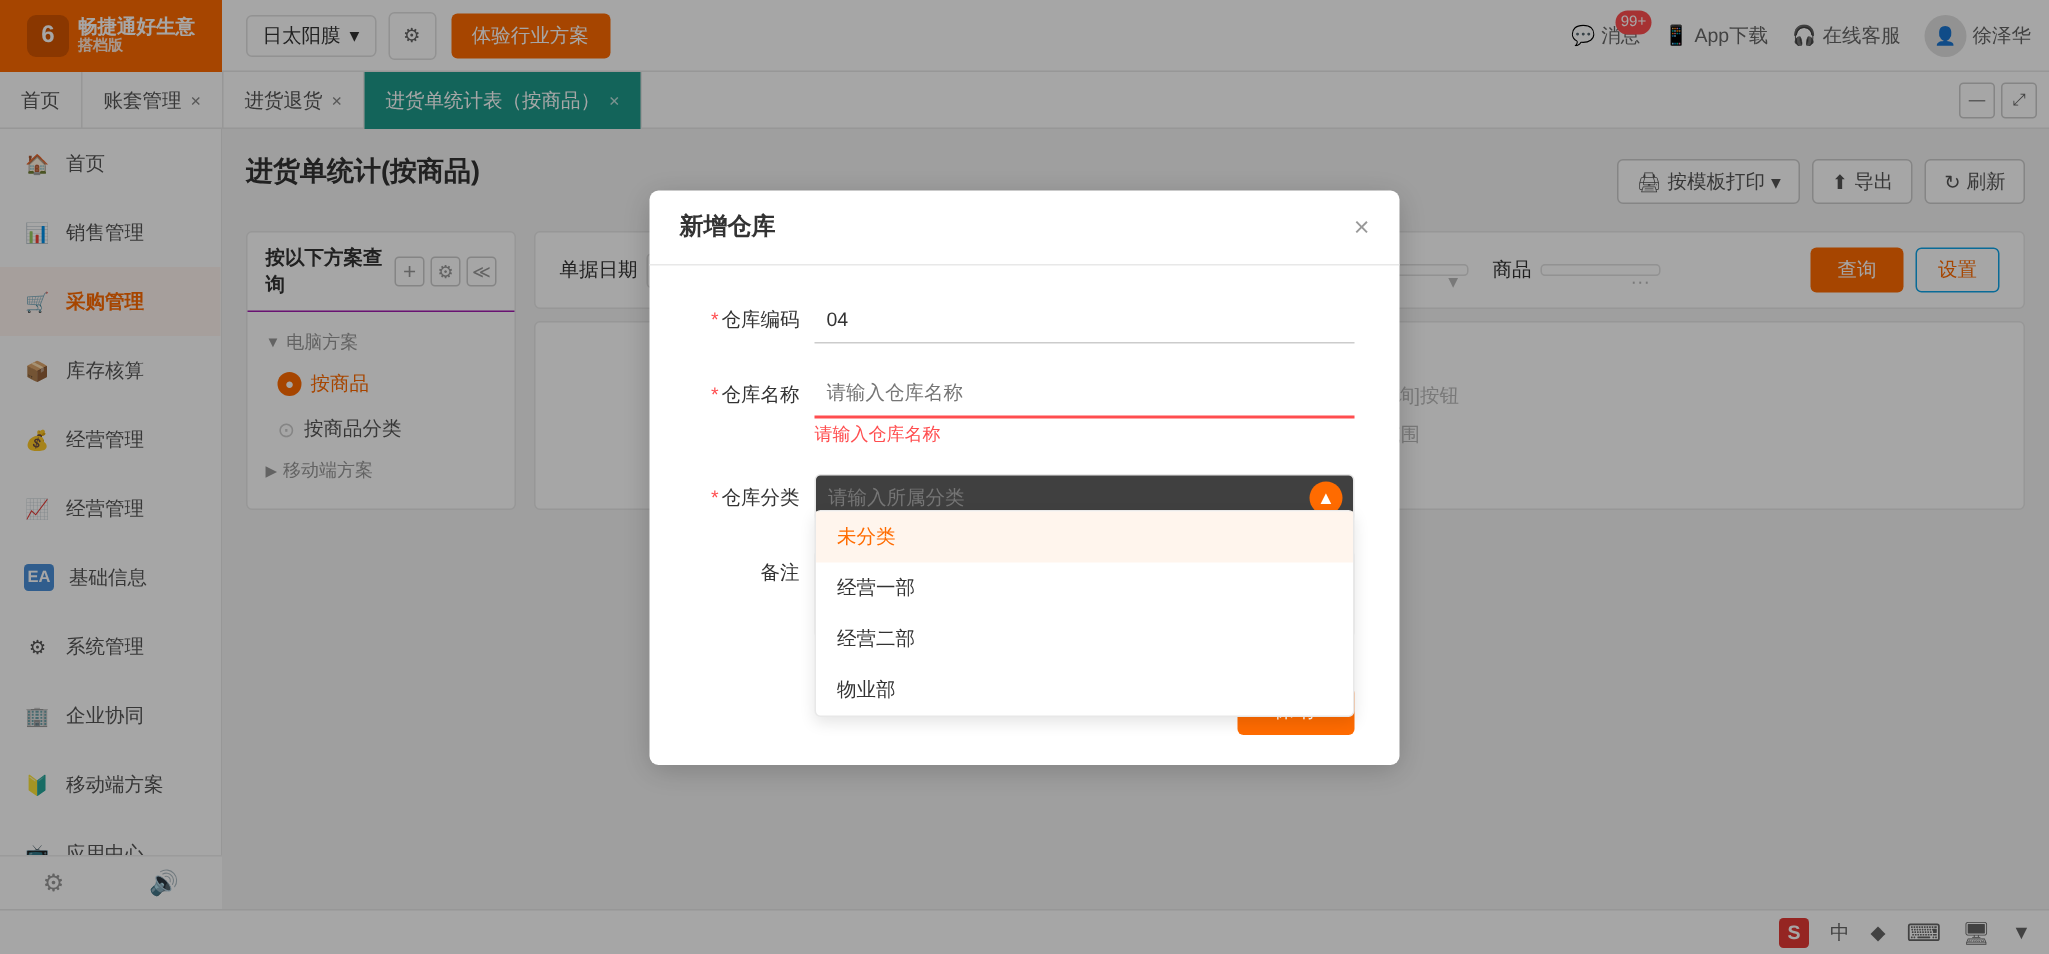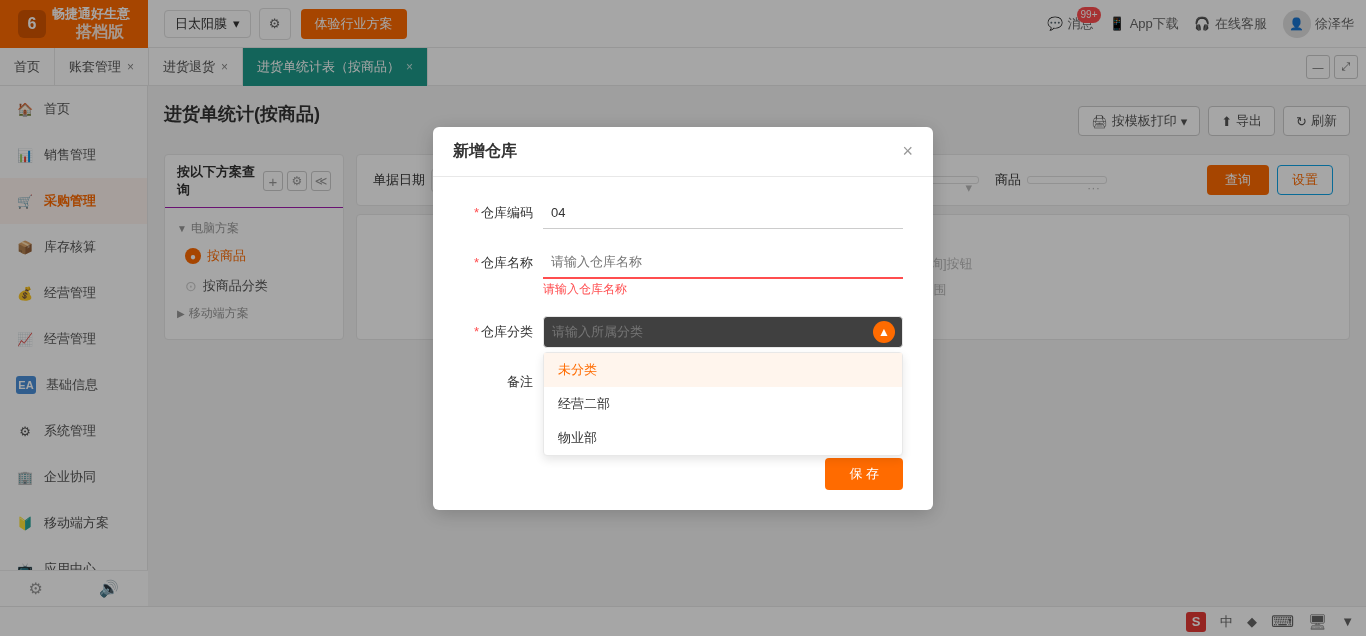--- a/index.html
+++ b/index.html
@@ -32,21 +32,21 @@
     .logo-icon {
       width: 28px; height: 28px;
       background: #d45500;
       border-radius: 6px;
       display: flex; align-items: center; justify-content: center;
       margin-right: 6px;
       font-size: 16px; font-weight: bold;
     }
     .logo-text-block { line-height: 1.2; }
     .logo-text-main { font-size: 13px; }
-    .logo-text-sub { font-size: 16px; color: rgba(255,255,255,0.85); margin-left: 24px; }
+    .logo-text-sub { font-size: 10px; color: rgba(255,255,255,0.85); }
     .store-selector {
       display: flex; align-items: center; gap: 6px;
       padding: 4px 10px; border: 1px solid #e0e0e0; border-radius: 4px;
       background: #fff; cursor: pointer; margin-left: 16px;
       color: #333; font-size: 13px;
     }
     .gear-btn {
       width: 32px; height: 32px; border: 1px solid #e0e0e0; border-radius: 4px;
       display: flex; align-items: center; justify-content: center;
       cursor: pointer; background: #fff; color: #666; margin-left: 8px;
@@ -196,21 +196,21 @@
       padding: 0 30px 0 8px; font-size: 13px; outline: none; color: #999;
       background: #404040;
     }
     .dropdown-arrow {
       position: absolute; right: 8px; top: 50%; transform: translateY(-50%);
       width: 22px; height: 22px; background: #ff6b00; border-radius: 50%;
       display: flex; align-items: center; justify-content: center;
       color: #fff; font-size: 12px; cursor: pointer;
     }
     .dropdown-list {
-      position: absolute; top: 36px; left: 0; right: 0;
+      position: absolute; top: 24px; left: 0; right: 0;
       background: #fff; border: 1px solid #e8e8e8; border-radius: 4px;
       box-shadow: 0 4px 10px rgba(0,0,0,0.1);
       z-index: 200;
     }
     .dropdown-option {
       padding: 8px 14px; font-size: 13px; cursor: pointer; color: #333;
     }
     .dropdown-option.selected { background: #fff5ed; color: #ff6b00; }
     .textarea-input {
       flex: 1; border: 1px solid #e8e8e8; border-radius: 4px; padding: 6px 8px;
@@ -486,20 +486,21 @@
 
       <div class="form-row" style="position:relative;">
         <div class="form-label">
           <span class="required-star">*</span><span>仓库分类</span>
         </div>
         <div class="dropdown-input-wrap">
           <input class="dropdown-input" type="text" placeholder="请输入所属分类" style="">
           <div class="dropdown-arrow">▲</div>
           <div class="dropdown-list">
             <div class="dropdown-option selected">未分类</div>
+            <div class="dropdown-option">经营一部</div>
             <div class="dropdown-option">经营二部</div>
             <div class="dropdown-option">物业部</div>
           </div>
         </div>
       </div>
 
       <div class="form-row" style="margin-bottom:0;">
         <div class="form-label">备注</div>
         <textarea class="textarea-input" style=""></textarea>
       </div>

